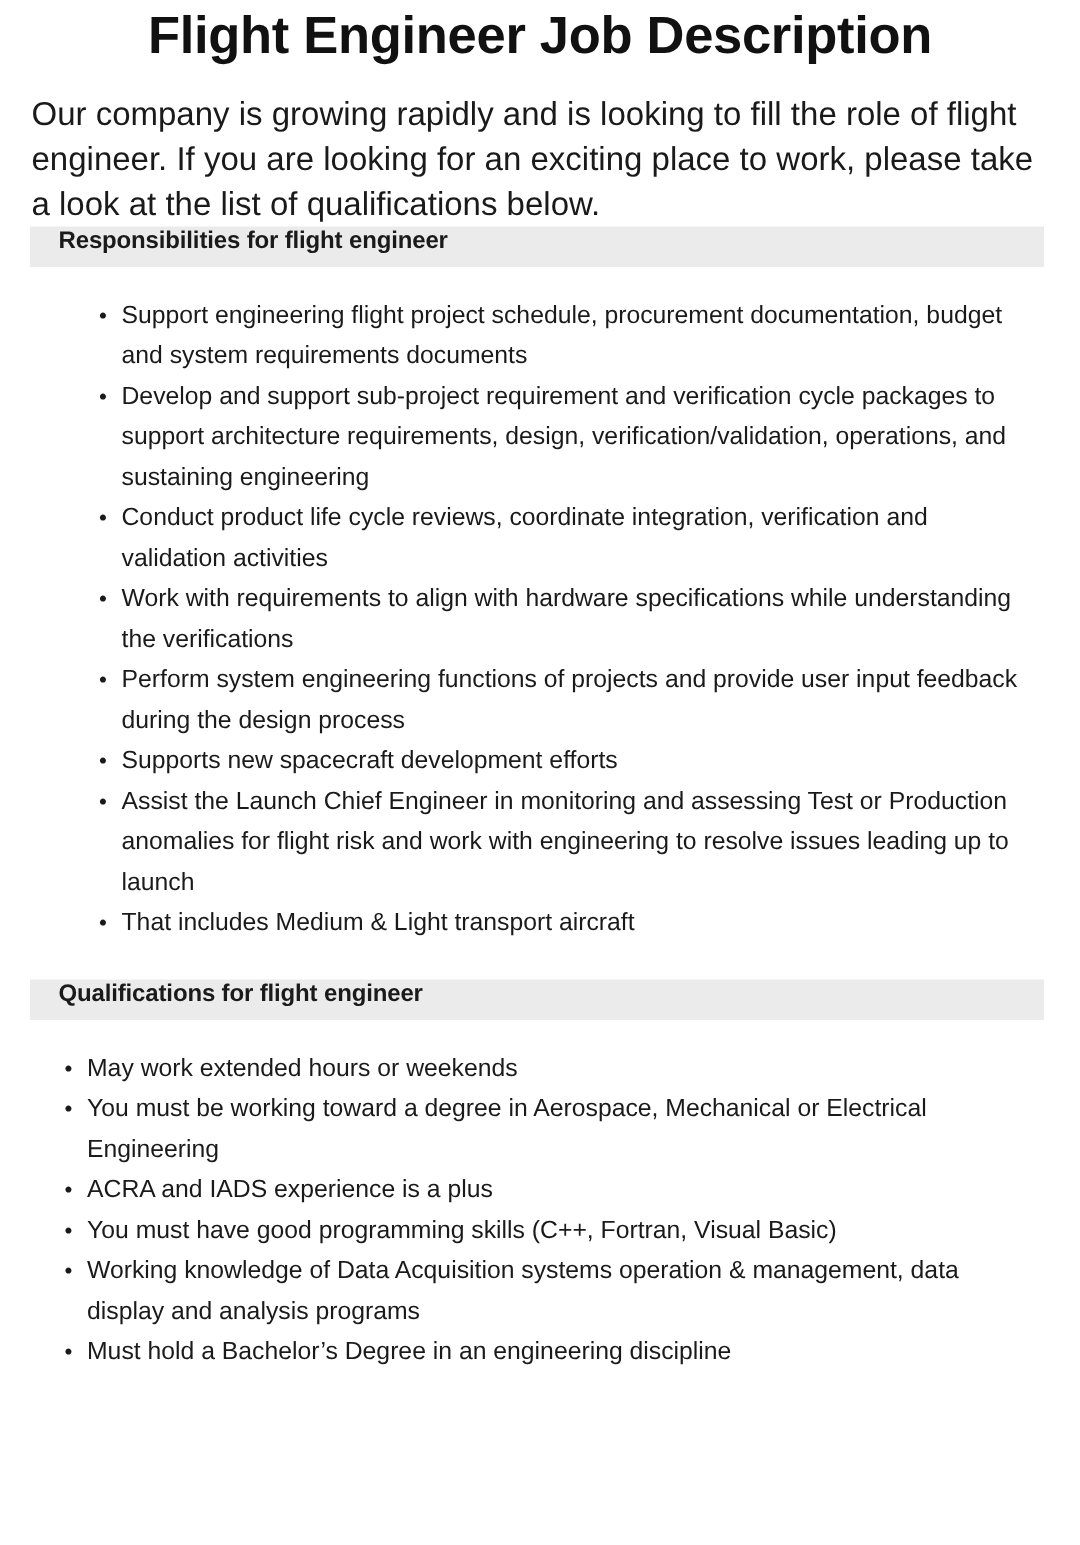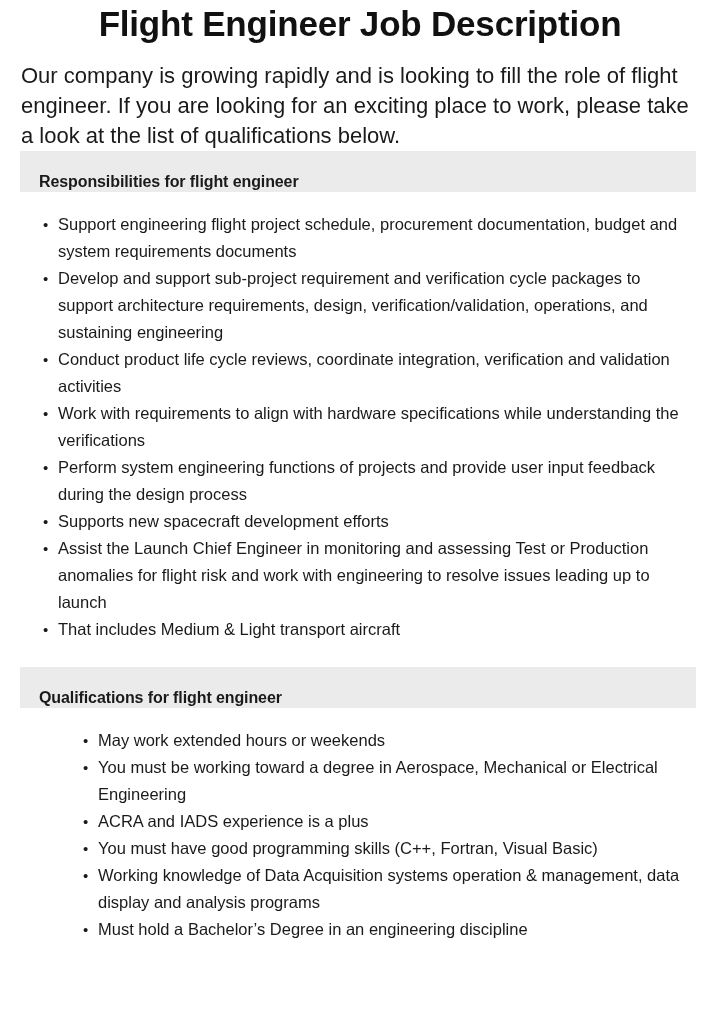--- a/index.html
+++ b/index.html
@@ -41,23 +41,23 @@
     font-weight: normal;
     color: #1a1a1a;
   }
   .section {
     margin: 0;
     padding: 0;
   }
   .section-bar {
     margin: 0 24px 0 20px;
     background: #ebebeb;
-    height: 41px;
+    height: 27px;
     display: flex;
-    align-items: flex-end;
+    align-items: flex-start;
     padding: 0 0 0 19px;
     box-sizing: border-box;
   }
   .section-bar-title {
     font-size: 16px;
     line-height: 20px;
     font-weight: bold;
     color: #1a1a1a;
     letter-spacing: -0.1px;
   }
@@ -79,24 +79,24 @@
     content: "\2022";
     position: absolute;
     left: 43px;
     top: 0;
     font-size: 15px;
     line-height: 27px;
     color: #1a1a1a;
   }
   .resp-list {
     padding-top: 19px;
+    padding-left: 23px;
   }
   .qual-list {
     padding-top: 19px;
-    padding-left: 40px;
   }
   .gap-after-resp {
     height: 24px;
   }
 </style>
 </head>
 <body>
 
 <div class="page">
 

